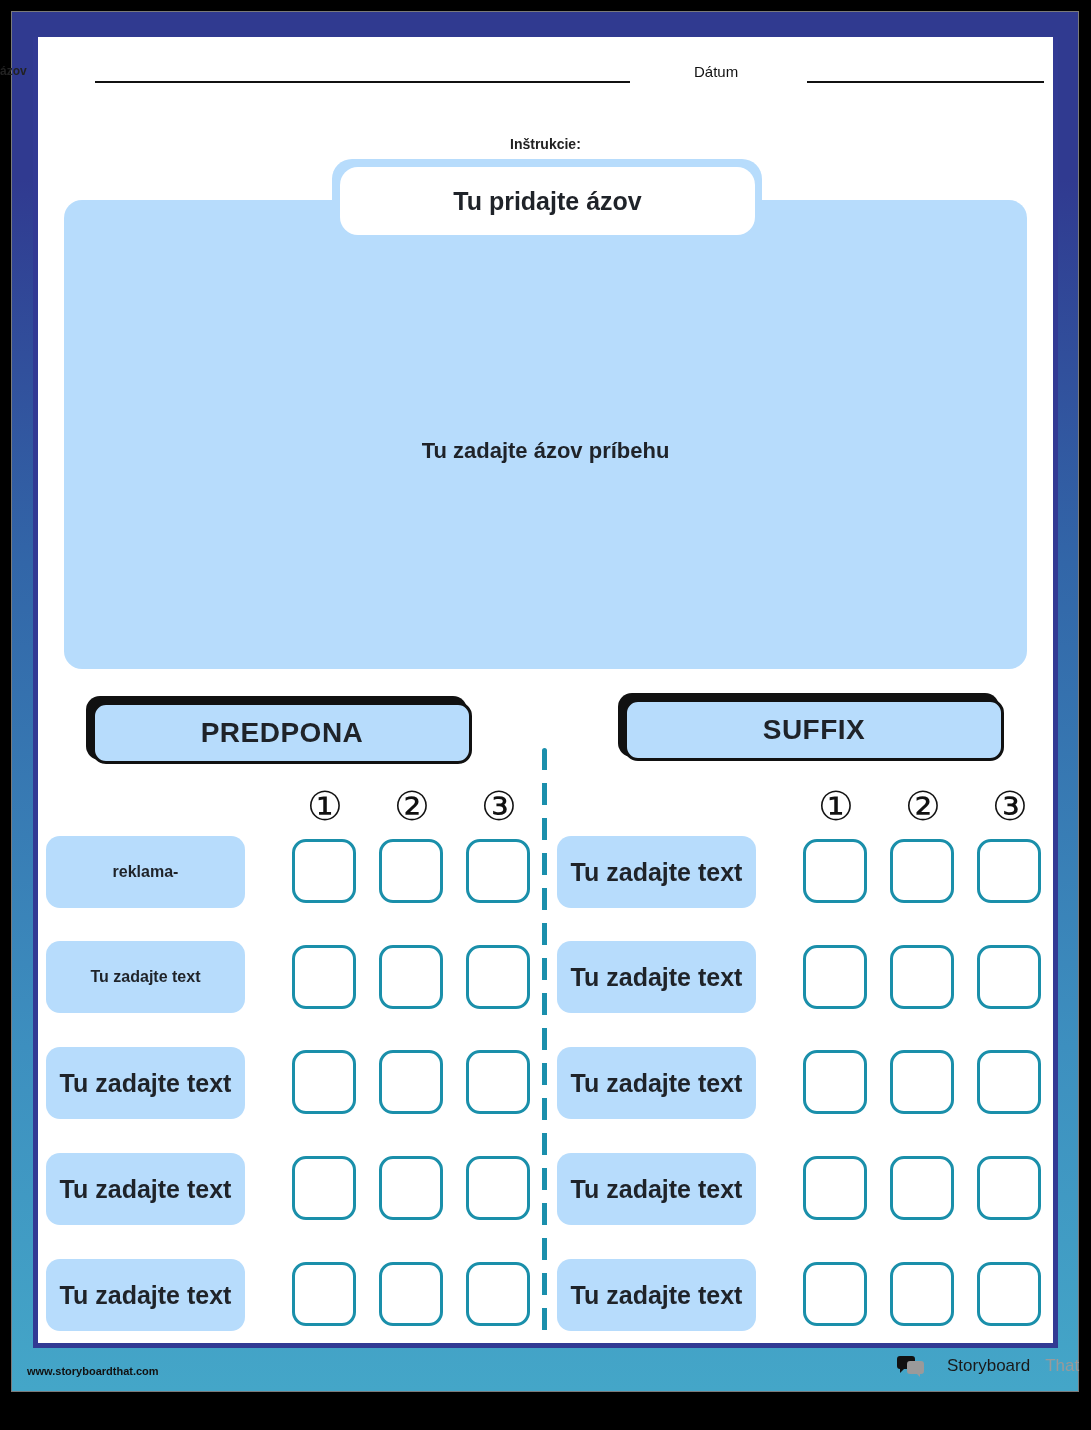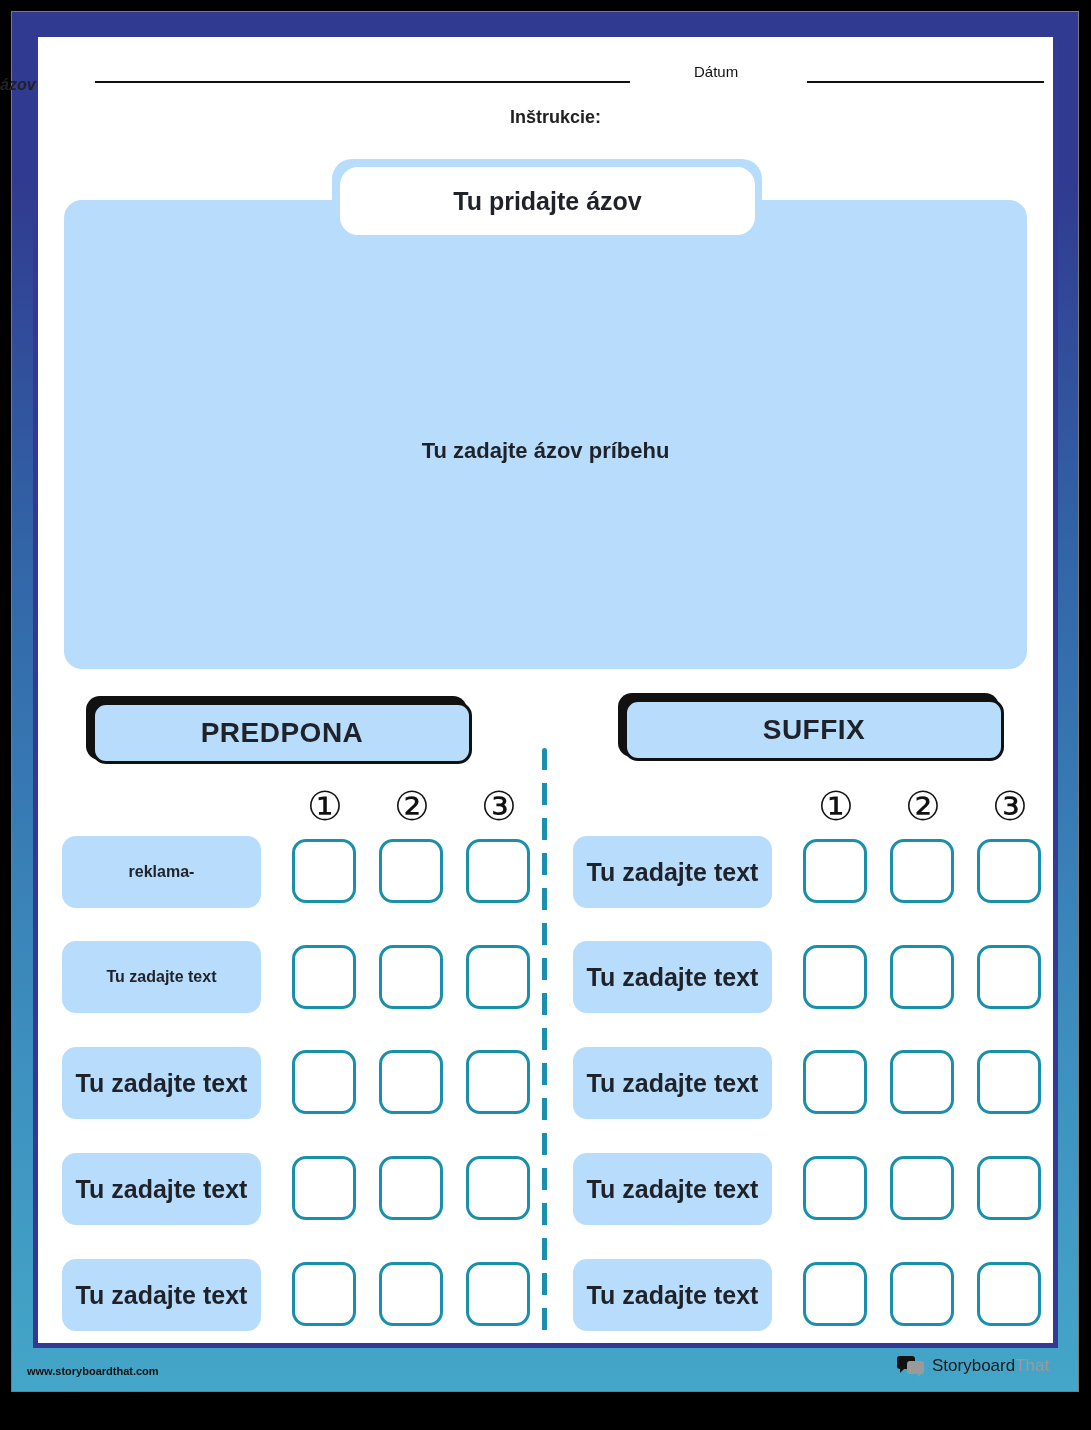--- a/index.html
+++ b/index.html
@@ -3,49 +3,49 @@
 <meta charset="utf-8">
 <style>
   html, body { margin:0; padding:0; }
   body { width:1091px; height:1430px; background:#000; position:relative; overflow:hidden;
          font-family:"Liberation Sans", "DejaVu Sans", sans-serif; }
   .frame { position:absolute; left:11px; top:11px; width:1066px; height:1379px;
            border:1px solid #7a7a7a;
            background:linear-gradient(to bottom, #303a90 0%, #303a90 12%, #3266a8 40%, #3d8fbf 75%, #44a6c8 100%); }
   .page { position:absolute; left:33px; top:37px; width:1015px; height:1306px;
           background:#fff; border-left:5px solid #323a94; border-right:5px solid #323a94; border-bottom:5px solid #323a94; }
-  .name-label { position:absolute; left:0; top:76px; font-weight:bold; font-size:16px; color:#222;font-style:italic; }
+  .name-label { position:absolute; left:0; top:64px; font-weight:bold; font-size:12px; color:#222; }
   .line { position:absolute; height:2px; background:#111; }
   .date-label { position:absolute; left:694px; top:63px; font-weight:normal; font-size:15px; color:#111; }
-  .instr { position:absolute; left:510px; top:107px; font-weight:bold; font-size:18px; color:#222; }
+  .instr { position:absolute; left:510px; top:136px; font-weight:bold; font-size:14px; color:#222; }
 
   .passage-box { position:absolute; left:64px; top:200px; width:963px; height:469px; background:#b7dcfc; border-radius:18px; }
   .title-tab-bg { position:absolute; left:332px; top:159px; width:430px; height:60px; background:#b7dcfc; border-radius:20px 20px 0 0; }
   .title-tab { position:absolute; left:340px; top:167px; width:415px; height:68px; background:#fff; border-radius:18px;
                display:flex; align-items:center; justify-content:center; font-weight:bold; font-size:25px; color:#1f2329; }
   .passage-text { position:absolute; left:64px; top:438px; width:963px; text-align:center; font-weight:bold; font-size:22px; color:#1f2329; }
 
   .header-shadow { position:absolute; background:#111; border-radius:14px; }
   .header { position:absolute; background:#b7dcfc; border:3px solid #111; border-radius:14px; box-sizing:border-box;
             display:flex; align-items:center; justify-content:center; font-weight:bold; font-size:28px; color:#1f2329; letter-spacing:0.5px; }
 
   .divider { position:absolute; left:542px; top:748px; width:5px; height:585px;
              background:repeating-linear-gradient(to bottom, #1b8fac 0px, #1b8fac 22px, transparent 22px, transparent 35px); border-radius:3px; }
 
   .num { position:absolute; width:48px; text-align:center; font-family:"DejaVu Serif", "Liberation Serif", serif; font-size:40px; color:#111; line-height:48px; }
 
   .word { position:absolute; width:199px; height:72px; background:#b7dcfc; border-radius:14px;
           display:flex; align-items:center; justify-content:center; text-align:center;
-          font-weight:bold; color:#1f2329; line-height:30px;margin-left:16px; }
+          font-weight:bold; color:#1f2329; line-height:30px; }
   .word.big { font-size:25px; }
   .word.small { font-size:16px; }
   .box { position:absolute; width:64px; height:64px; border:3px solid #1a8faa; border-radius:14px; box-sizing:border-box; background:#fff; }
 
   .footer-url { position:absolute; left:27px; top:1365px; font-weight:bold; font-size:11px; color:#111; }
-  .brand { position:absolute; left:896px; top:1354px; display:flex; align-items:center; }
+  .brand { position:absolute; left:896px; top:1354px; display:flex; align-items:center;gap:15px; }
   .brand-text1 { font-size:17px; color:#1a1a1a; margin-left:6px; }
   .brand-text2 { font-size:17px; color:#9a9a9a; }
 </style>
 </head>
 <body>
 
 <div class="frame"></div>
 <div class="page"></div>
 
 <div class="name-label">ázov</div>

